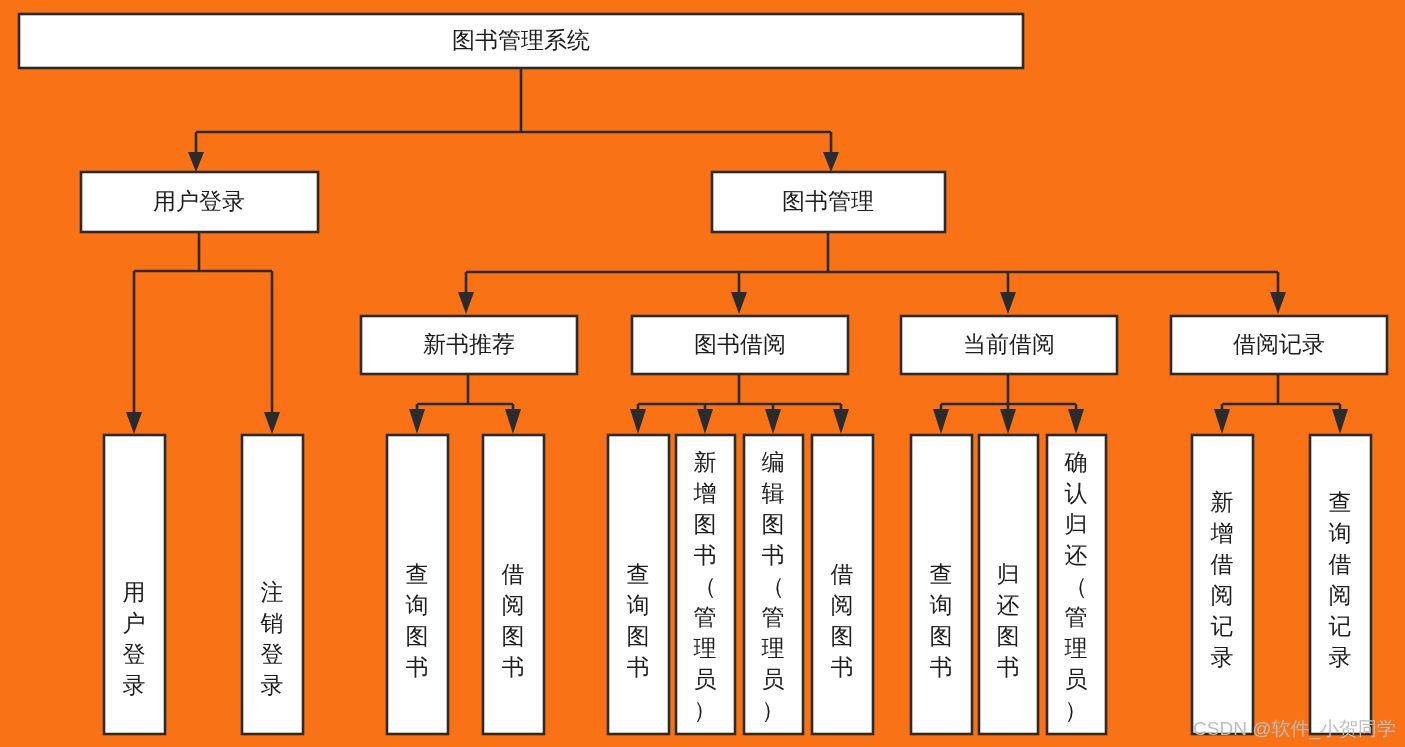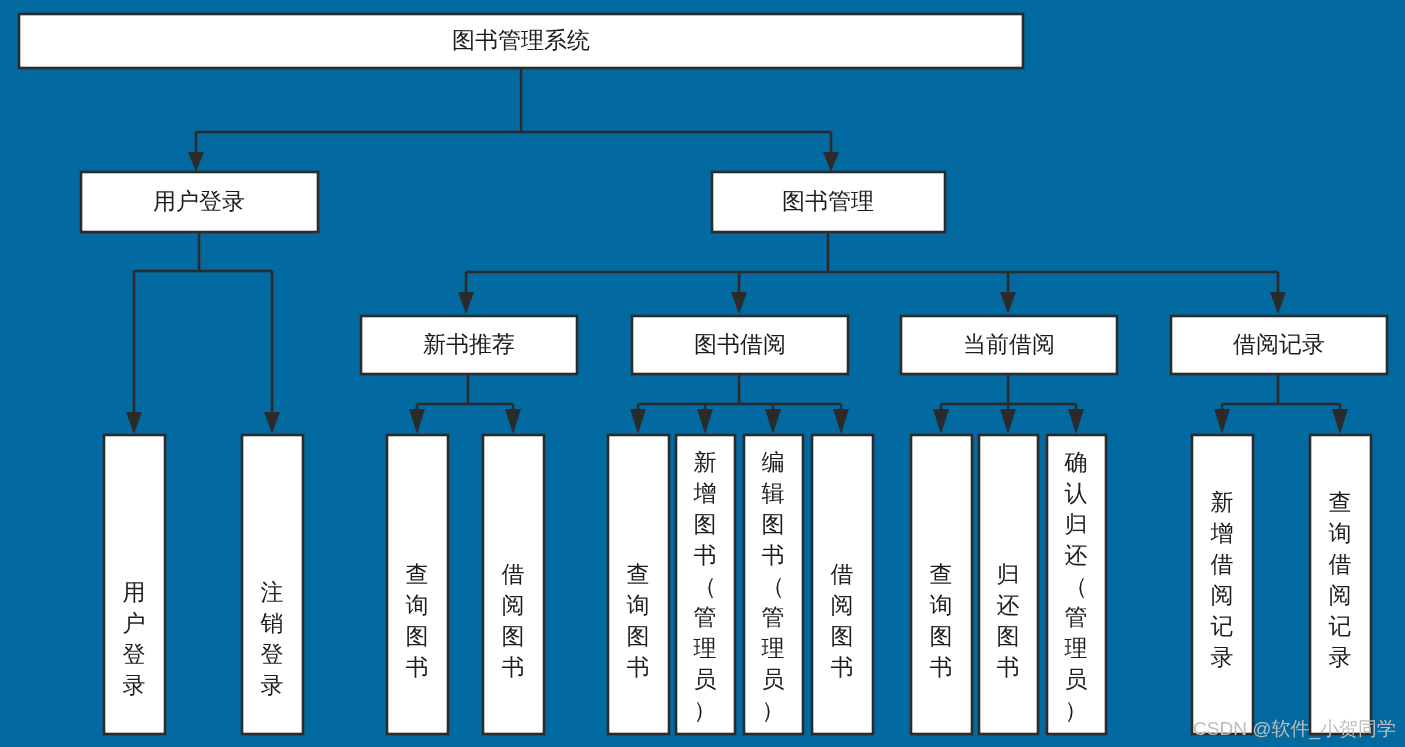--- a/index.html
+++ b/index.html
@@ -7,21 +7,21 @@
     padding: 0;
     background: #ffffff;
   }
   body {
     font-family: "Liberation Sans", "DejaVu Sans", sans-serif;
   }
   #diagram-root {
     position: relative;
     width: 1405px;
     height: 747px;
-    background: #0369a1;
+    background: #f97316;
     overflow: hidden;
   }
   svg#diagram-svg {
     position: absolute;
     left: 0;
     top: 0;
     width: 1405px;
     height: 747px;
     display: block;
   }

